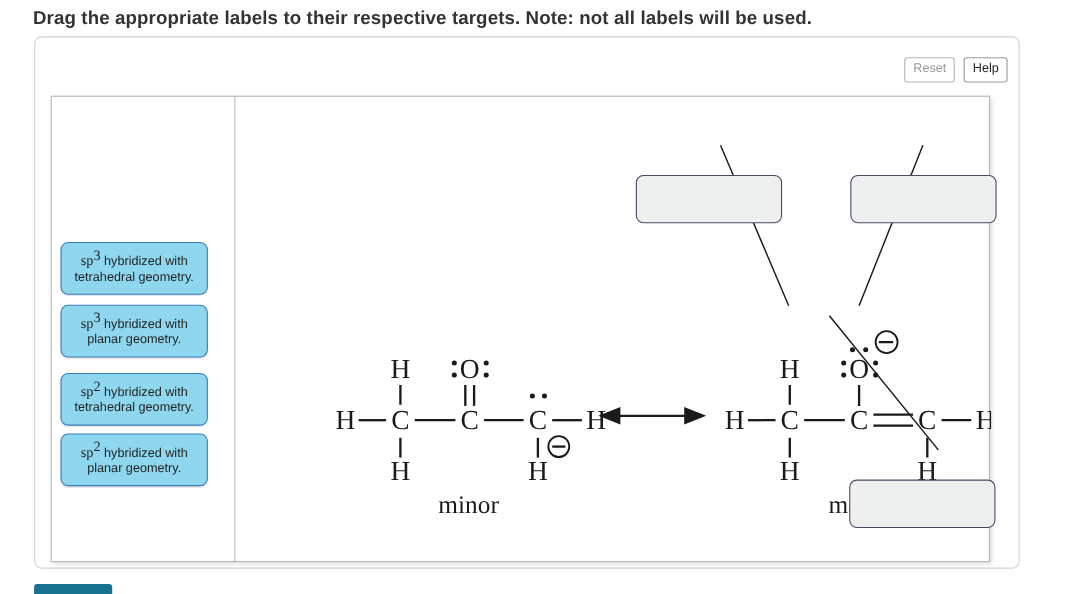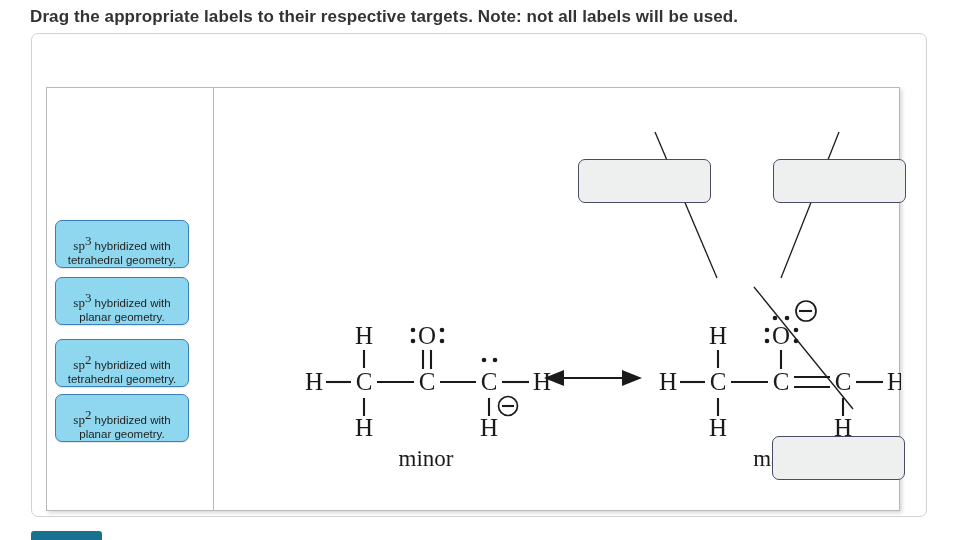--- a/index.html
+++ b/index.html
@@ -103,21 +103,21 @@
     left: 8px;
     width: 134px;
     height: 48px;
     background: #8ed7ee;
     border: 1px solid #3a7fbd;
     border-radius: 7px;
     box-sizing: border-box;
     display: flex;
     flex-direction: column;
     align-items: center;
-    justify-content: flex-end;
+    justify-content: center;
     cursor: move;
     color: #1f1f1f;
     font-size: 11.5px;
     line-height: 14px;
     text-align: center;
     box-shadow: 0 1px 1px rgba(0,0,0,0.10);
   }
   .tile .ln { display: block; white-space: nowrap; }
   .tile .hyb { font-family: "Liberation Serif", serif; font-size: 13px; }
   .tile sup { font-size: 8.5px; vertical-align: super; line-height: 0; }
@@ -173,20 +173,24 @@
 </style>
 </head>
 <body>
 
 <div id="root">
 
   <div class="instruction">Drag the appropriate labels to their respective targets. Note: not all labels will be used.</div>
 
   <div class="outer-panel">
 
+    <div class="toolbar">
+      <button class="tb-btn disabled">Reset</button>
+      <button class="tb-btn">Help</button>
+    </div>
 
     <div class="canvas">
 
       <div class="divider"></div>
 
       <div class="tile-well">
 
         <div class="tile tile-0">
           <span class="ln"><span class="hyb">sp</span><sup class="hyb">3</sup><span> hybridized with</span></span>
           <span class="ln">tetrahedral geometry.</span>

